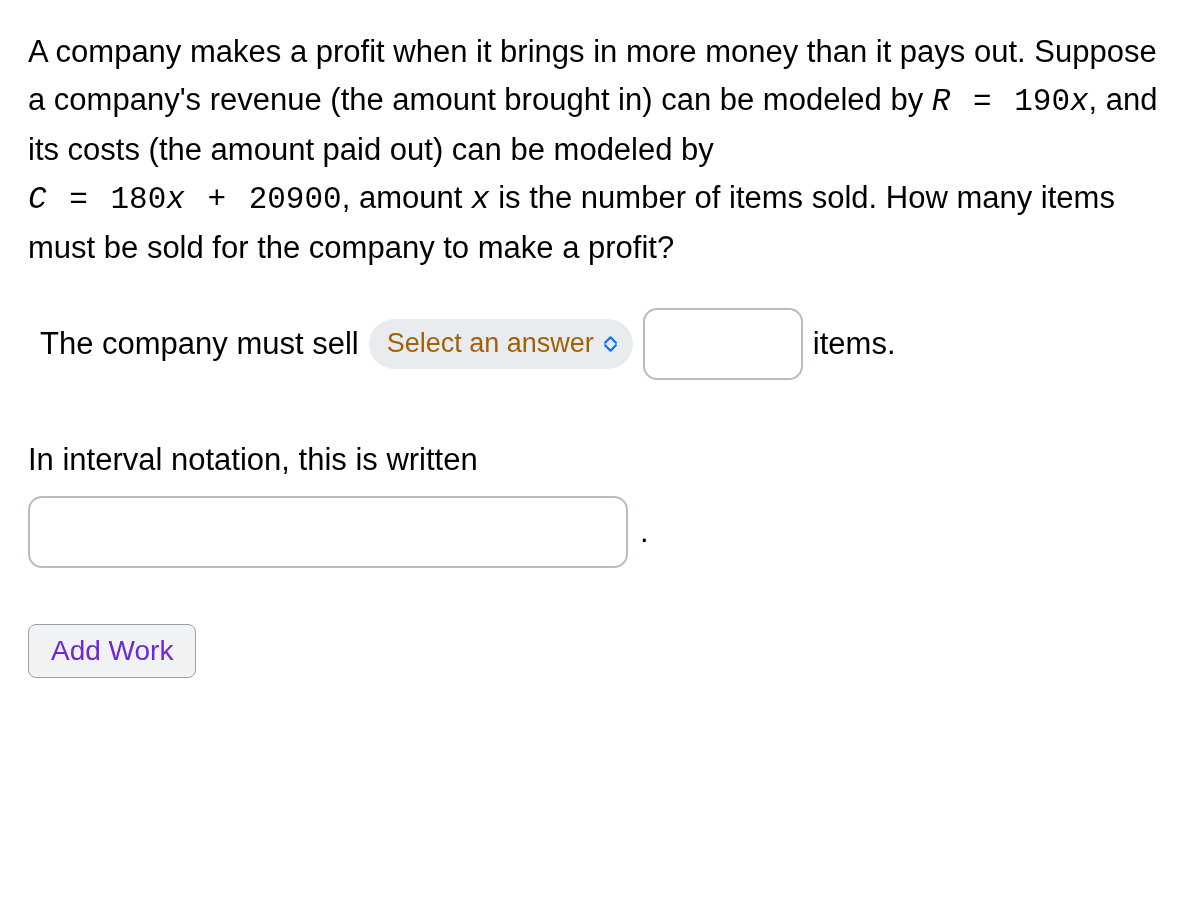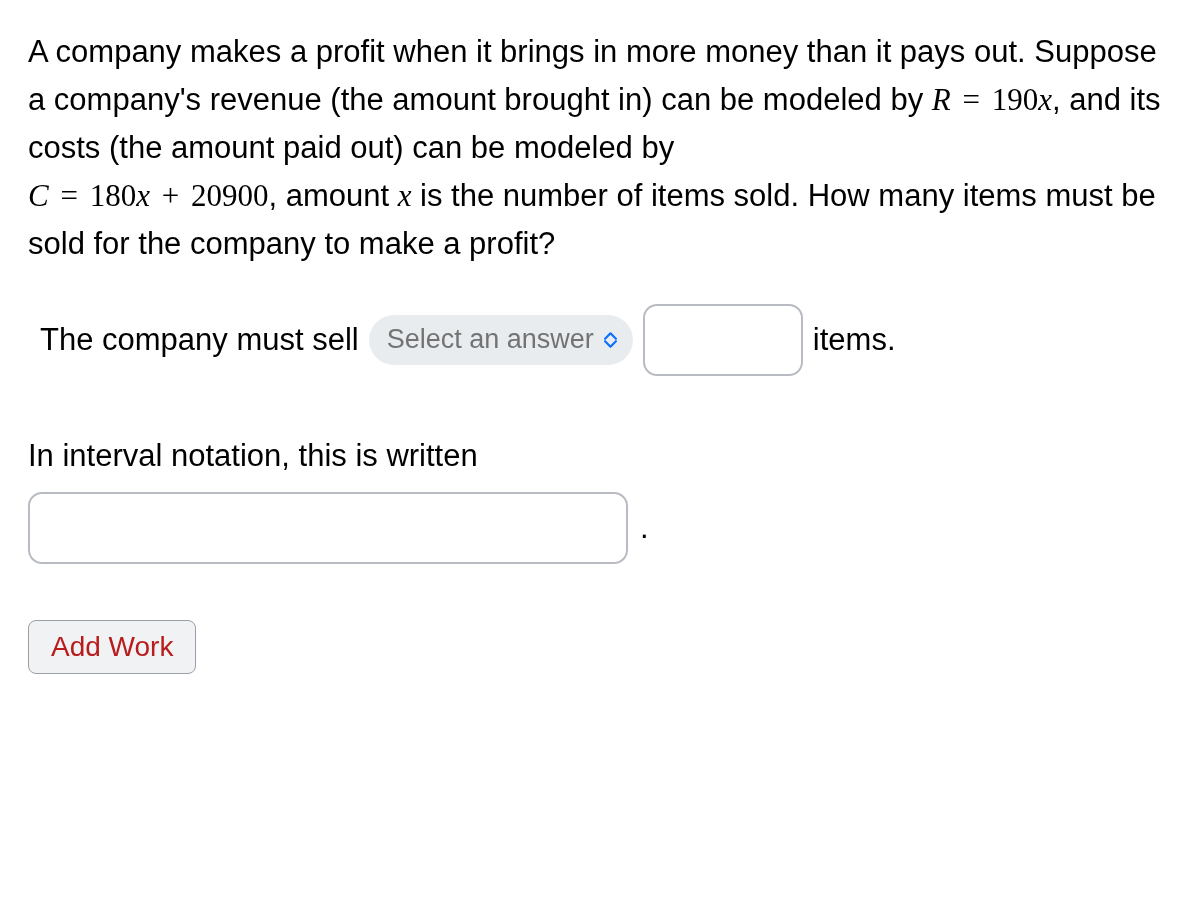--- a/index.html
+++ b/index.html
@@ -10,41 +10,41 @@
     font-size: 31px;
     line-height: 1.55;
     color: #000;
     background: #fff;
     width: 1191px;
   }
   .problem {
     max-width: 1160px;
   }
   .math {
-    font-family: Liberation Serif, serif;
+    font-family: Liberation Mono, monospace;
     font-style: italic;
   }
   .math .op {
     font-style: normal;
     padding: 0 4px;
   }
   .answer-row {
     margin-top: 36px;
     display: flex;
     flex-wrap: wrap;
     align-items: center;
     gap: 10px;
     margin-left: 12px;
   }
   .select-pill {
     display: inline-flex;
     align-items: center;
     gap: 10px;
     background: #e9ecef;
-    color: #737373;
+    color: #a16207;
     border-radius: 999px;
     padding: 4px 16px 4px 18px;
     font-size: 27px;
     font-family: inherit;
     cursor: pointer;
     user-select: none;
   }
   .select-pill .chev {
     display: inline-flex;
     flex-direction: column;
@@ -83,21 +83,21 @@
   }
   .period { font-size: 31px; }
   .add-work-row { margin-top: 56px; }
   .add-work-btn {
     font-family: inherit;
     font-size: 28px;
     padding: 10px 22px;
     border: 1px solid #9aa0a6;
     border-radius: 8px;
     background: #f1f2f4;
-    color: #b91c1c;
+    color: #6d28d9;
     cursor: pointer;
   }
 </style>
 </head>
 <body>
 
 <div class="problem">
   <p style="margin:0;">
     <span>A company makes a profit when it brings in more money than it pays out. Suppose a company's revenue (the amount brought in) can be modeled by </span><span class="math"><span>R</span><span class="op"> = </span><span class="op" style="padding:0;">190</span><span>x</span></span><span>, and its costs (the amount paid out) can be modeled by </span><br>
     <span class="math"><span>C</span><span class="op"> = </span><span class="op" style="padding:0;">180</span><span>x</span><span class="op"> + </span><span class="op" style="padding:0;">20900</span></span><span>, amount </span><span class="math">x</span><span> is the number of items sold. How many items must be sold for the company to make a profit?</span>

